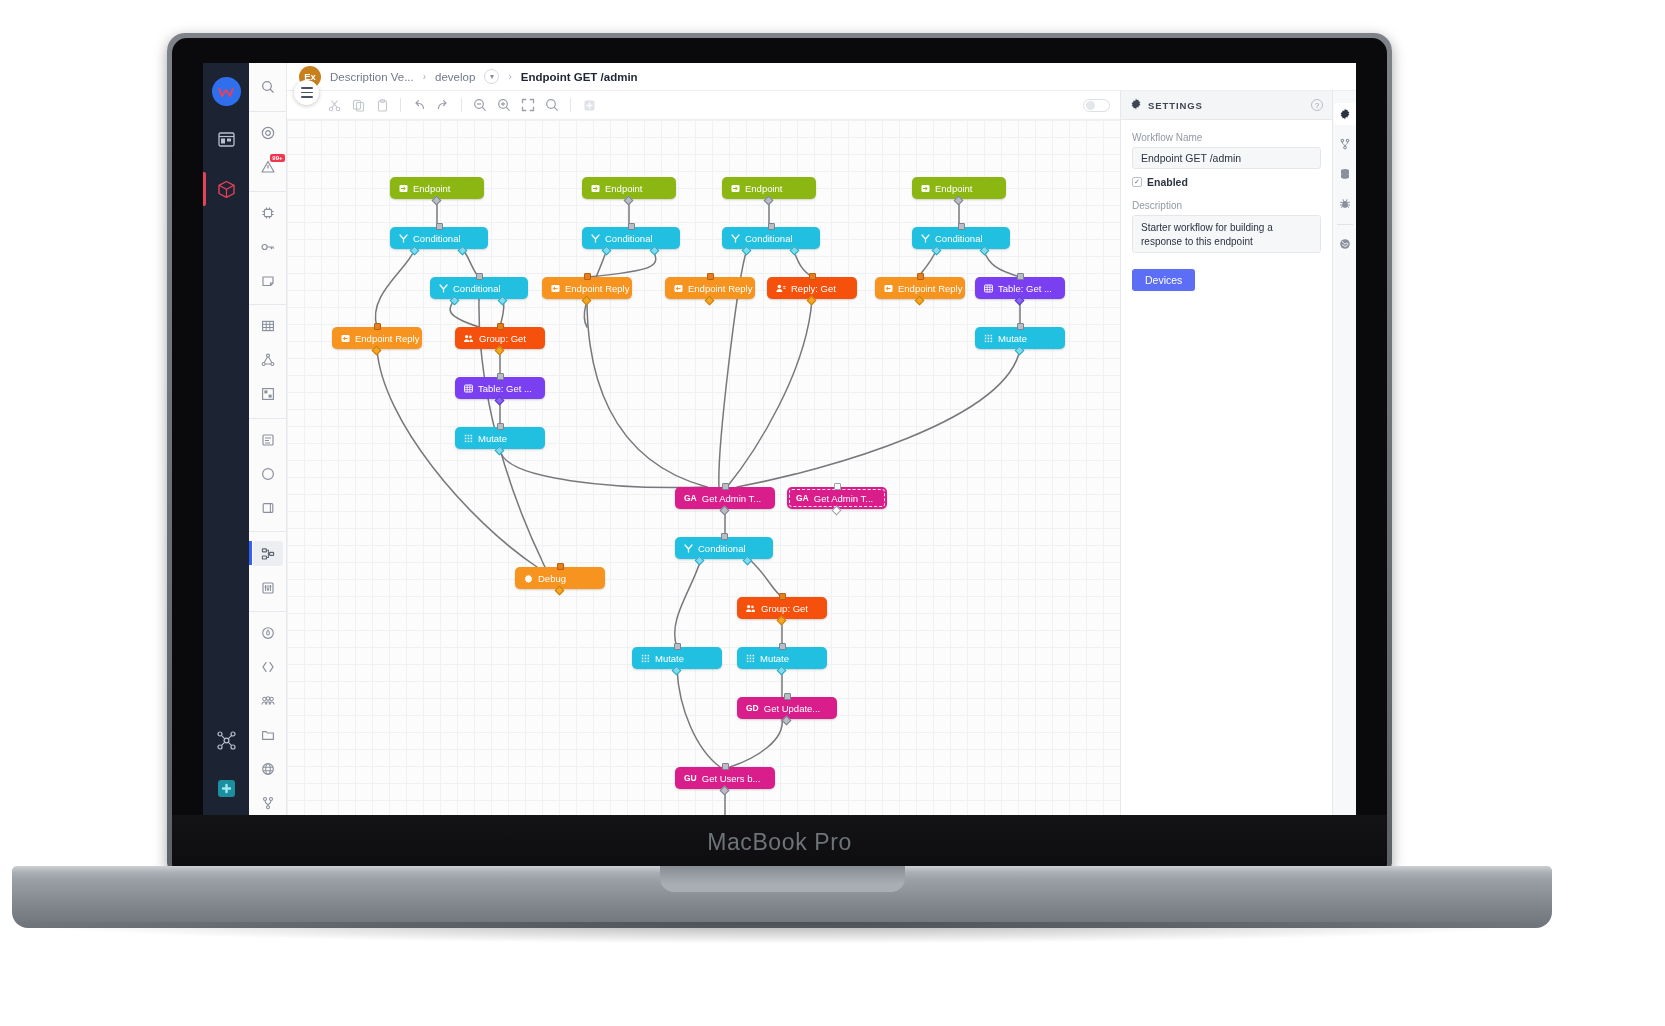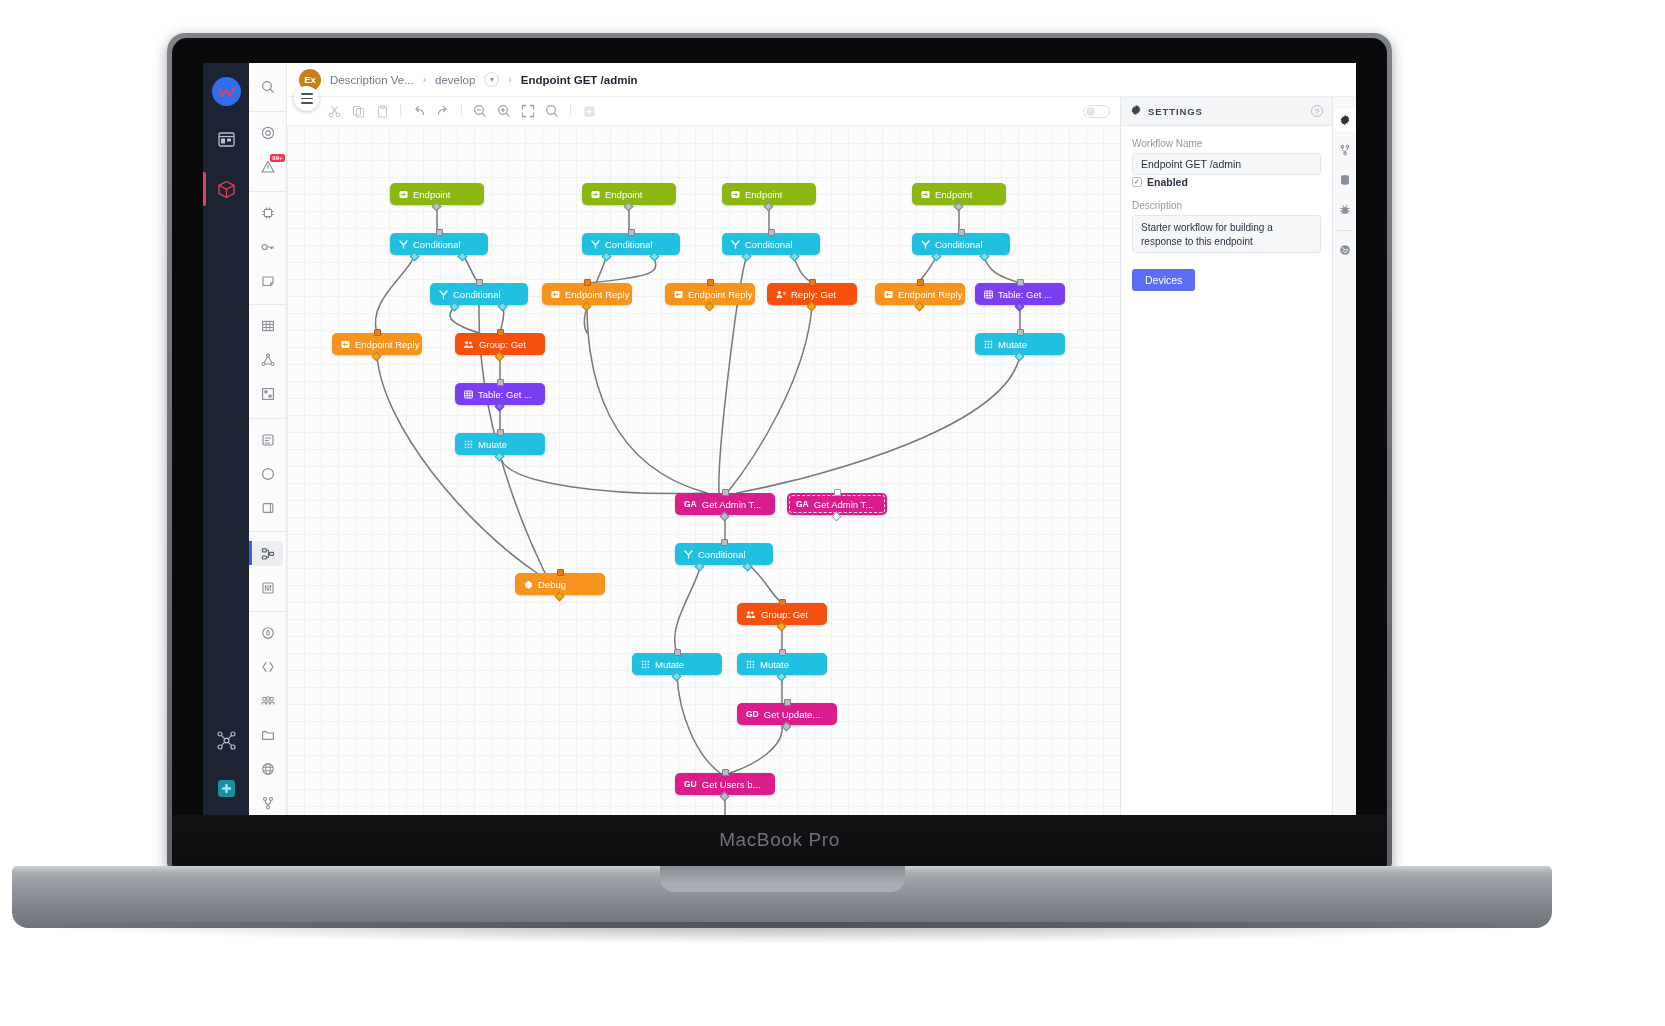--- a/index.html
+++ b/index.html
@@ -27,21 +27,21 @@
     position:absolute; left:203px; top:63px; width:1153px; height:752px;
     background:#ffffff; overflow:hidden;
   }
   .chin {
     position:absolute; left:172px; top:815px; width:1215px; height:58px;
     background:linear-gradient(180deg,#131316 0%,#0d0d10 100%);
     border-radius:0 0 9px 9px;
   }
   .chin-label {
     position:absolute; left:0; top:14px; width:100%;
-    text-align:center; color:#6e7378; font-size:19px; letter-spacing:.6px;
+    text-align:center; color:#6e7378; font-size:23px; letter-spacing:.6px;
     font-family:"Liberation Sans", sans-serif;
   }
   .base {
     position:absolute; left:12px; top:866px; width:1540px; height:62px;
     background:linear-gradient(180deg,#b9bdc2 0%, #9aa0a6 22%, #82888e 60%, #6d7379 100%);
     border-radius:6px 6px 16px 16px;
   }
   .base-top {
     position:absolute; left:12px; top:866px; width:1540px; height:7px;
     background:linear-gradient(180deg,#cdd1d5,#a7acb2);
@@ -94,21 +94,21 @@
   .rl-icon.sel{ color:#5d636e; }
   .rl-badge{
     position:absolute; right:-2px; top:-1px; background:#f0384f; color:#fff;
     font-size:6px; line-height:8px; padding:0 2px; border-radius:2px; font-weight:bold;
   }
   .rl-sel-bar{ position:absolute; left:0; width:3px; height:24px; background:#3a5ef0; }
 
   
   .main { flex:1; display:flex; flex-direction:column; min-width:0; }
   .topbar{
-    height:34px; display:flex; align-items:center; gap:9px; padding-left:16px;
+    height:28px; display:flex; align-items:center; gap:9px; padding-left:16px;
     background:#fff; border-bottom:1px solid #eceef1; flex:none;
   }
   .avatar{
     width:22px;height:22px;border-radius:50%;background:#c8801d;color:#fff;
     font-size:9.5px;display:flex;align-items:center;justify-content:center;font-weight:bold;
     margin-left:-4px;
   }
   .crumb{ font-size:11.5px; color:#707a8a; }
   .crumb.cur{ color:#1f2633; font-weight:bold; }
   .crumb-sep{ color:#aab1bd; font-size:10px; }
@@ -196,21 +196,21 @@
   .settings-help{ margin-left:auto; width:12px;height:12px;border-radius:50%;
     border:1px solid #b9bec6; color:#989ea8; font-size:8px;
     display:flex;align-items:center;justify-content:center; }
   .settings-body{ padding:12px 11px; }
   .fld-label{ font-size:10px; color:#9299a4; margin-bottom:4px; }
   .fld-input{
     width:100%; height:22px; border:1px solid #e4e6ea; background:#f6f7f9;
     border-radius:3px; padding:0 8px; font-size:10.5px; color:#2b3240;
     font-family:"Liberation Sans", sans-serif;
   }
-  .chk-row{ display:flex; align-items:center; gap:5px; margin:1px 0 12px; }
+  .chk-row{ display:flex; align-items:center; gap:5px; margin:7px 0 12px; }
   .chk{
     width:10px;height:10px;border:1px solid #b9bec6;border-radius:2px;background:#fff;
     display:flex;align-items:center;justify-content:center;color:#6a717c;font-size:7px;
   }
   .chk-label{ font-size:10.5px; color:#2b3240; font-weight:bold; }
   .fld-textarea{
     width:100%; height:38px; border:1px solid #e4e6ea; background:#f6f7f9;
     border-radius:3px; padding:5px 8px; font-size:10px; color:#2b3240; line-height:1.35;
     resize:none; font-family:"Liberation Sans", sans-serif;
   }

